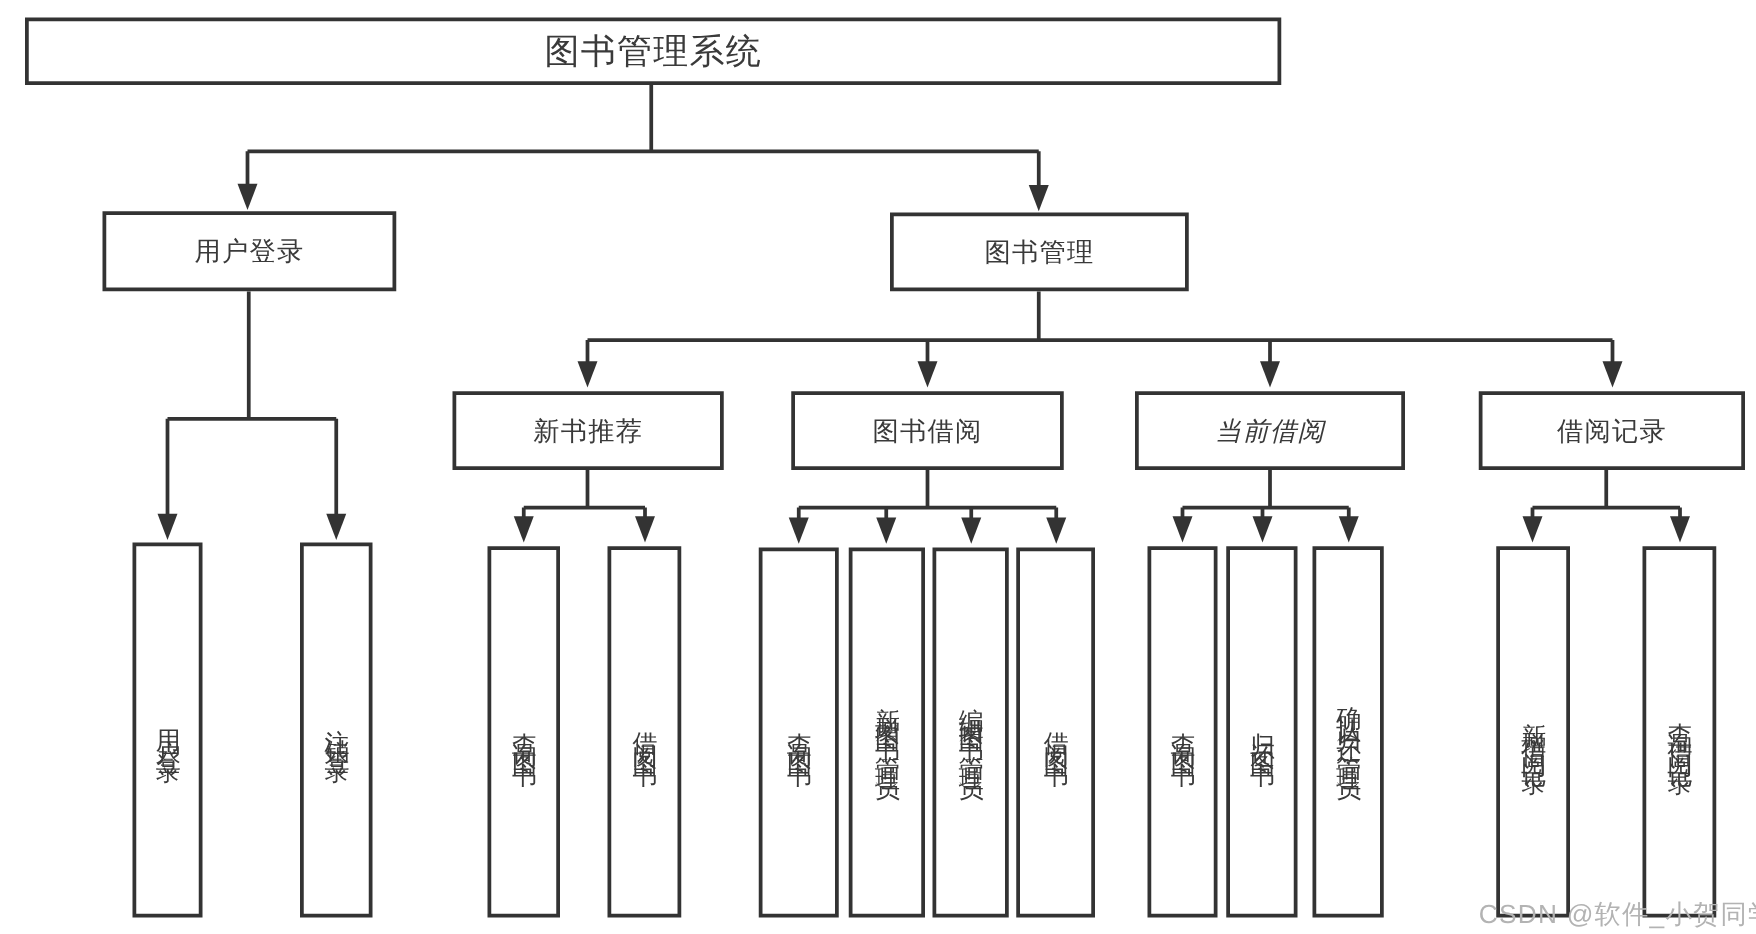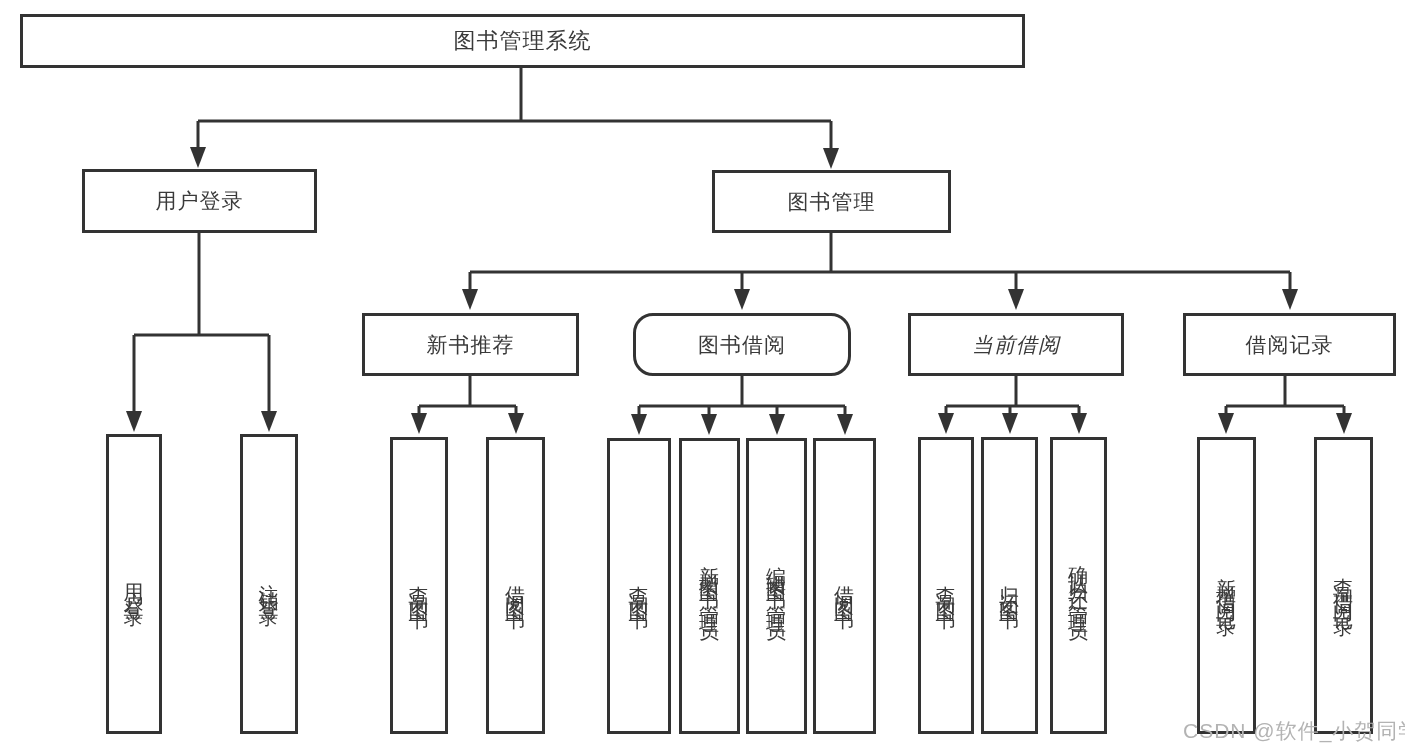--- a/index.html
+++ b/index.html
@@ -26,33 +26,33 @@
     box-sizing: border-box;
     background: #ffffff;
     border: 3px solid #333333;
     color: #3a3a3a;
     display: flex;
     align-items: center;
     justify-content: center;
     z-index: 2;
   }
   .node.h { font-size: 21px; letter-spacing: 1px; }
-  .node.root { font-size: 22px; }
+  .node.root { font-size: 28px; }
   .node.v { font-size: 20px; }
   .node.v .vtext {
     writing-mode: vertical-rl;
     letter-spacing: 8px;
     line-height: 1;
   }
   
   .n-root      { left: 20px;   top: 14px;  width: 1005px; height: 54px; }
   .n-userlogin { left: 82px;   top: 169px; width: 235px;  height: 64px; }
   .n-bookmgmt  { left: 712px;  top: 170px; width: 239px;  height: 63px; }
   .n-newbook   { left: 362px;  top: 313px; width: 217px;  height: 63px; }
-  .n-bookborrow{ left: 633px;  top: 313px; width: 218px;  height: 63px; border-radius: 20px; }
+  .n-bookborrow{ left: 633px;  top: 313px; width: 218px;  height: 63px; }
   .n-current   { left: 908px;  top: 313px; width: 216px;  height: 63px; font-style: italic; }
   .n-records   { left: 1183px; top: 313px; width: 213px;  height: 63px; }
   
   .n-ul1 { left: 106px;  top: 434px; width: 56px; height: 300px; }
   .n-ul2 { left: 240px;  top: 434px; width: 58px; height: 300px; }
   .n-nb1 { left: 390px;  top: 437px; width: 58px; height: 297px; }
   .n-nb2 { left: 486px;  top: 437px; width: 59px; height: 297px; }
   .n-bb1 { left: 607px;  top: 438px; width: 64px; height: 296px; }
   .n-bb2 { left: 679px;  top: 438px; width: 61px; height: 296px; }
   .n-bb3 { left: 746px;  top: 438px; width: 61px; height: 296px; }

